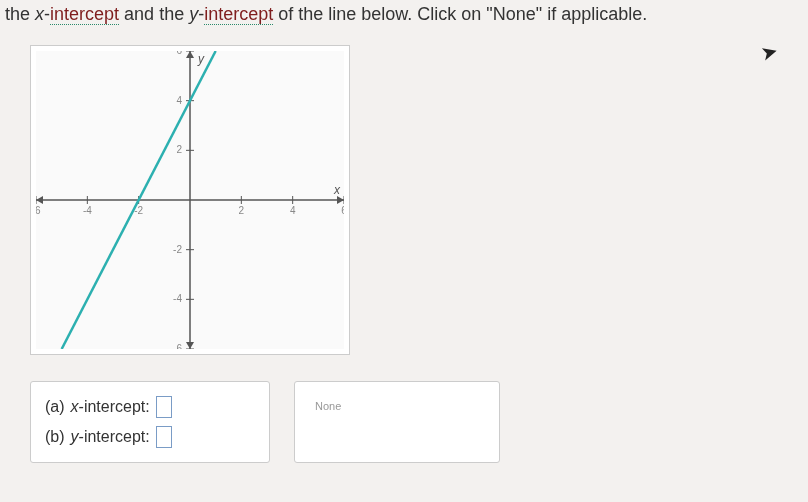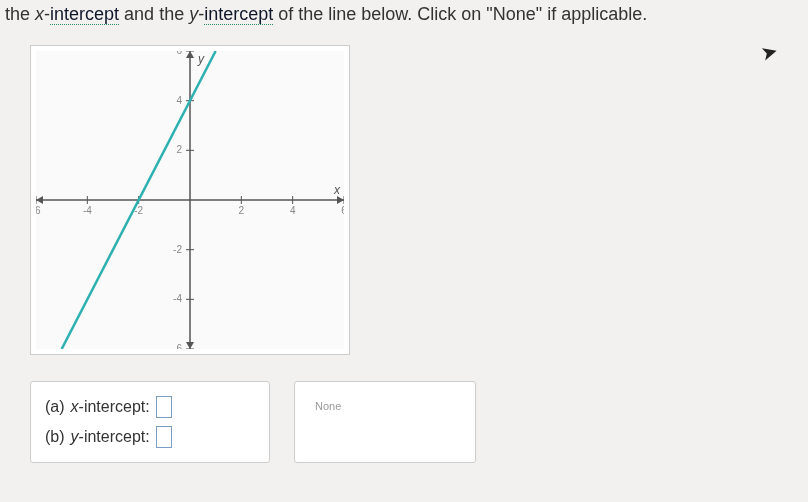--- a/index.html
+++ b/index.html
@@ -12,21 +12,21 @@
     overflow: hidden;
     position: relative;
   }
   .question {
     padding: 4px 0 10px 0;
     font-size: 18px;
     color: #333;
     margin-left: -20px;
   }
   .link {
-    color: #0f172a;
+    color: #7f1d1d;
     border-bottom: 1px dotted #2a8a6b;
   }
   .graph-frame {
     margin-left: 30px;
     margin-top: 10px;
     width: 320px;
     height: 310px;
     border: 1px solid #ccc;
     background: #fff;
     padding: 5px;
@@ -70,21 +70,21 @@
     width: 16px;
     height: 22px;
     border: 1px solid #7a9cc6;
     background: #fff;
     vertical-align: middle;
   }
   .none-box {
     border: 1px solid #ccc;
     background: #fff;
     border-radius: 3px;
-    width: 182px;
+    width: 206px;
     padding: 14px 16px 22px 16px;
   }
   .none-btn {
     font-size: 11px;
     color: #999;
     padding: 2px 4px;
   }
   .cursor {
     position: absolute;
     top: 40px;

